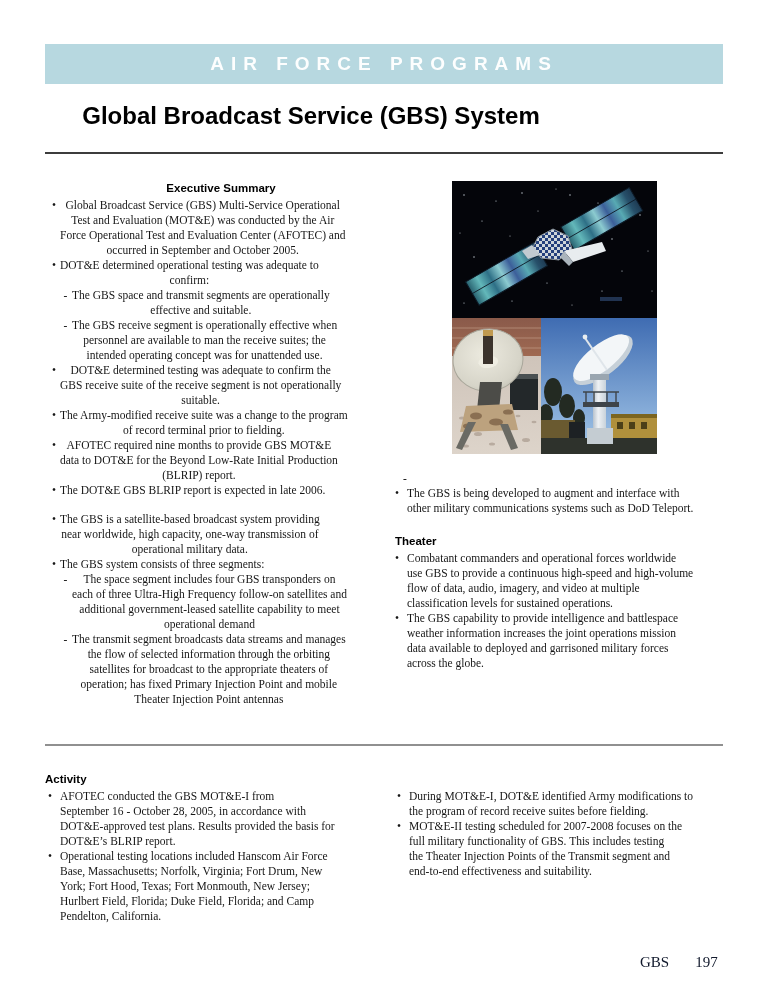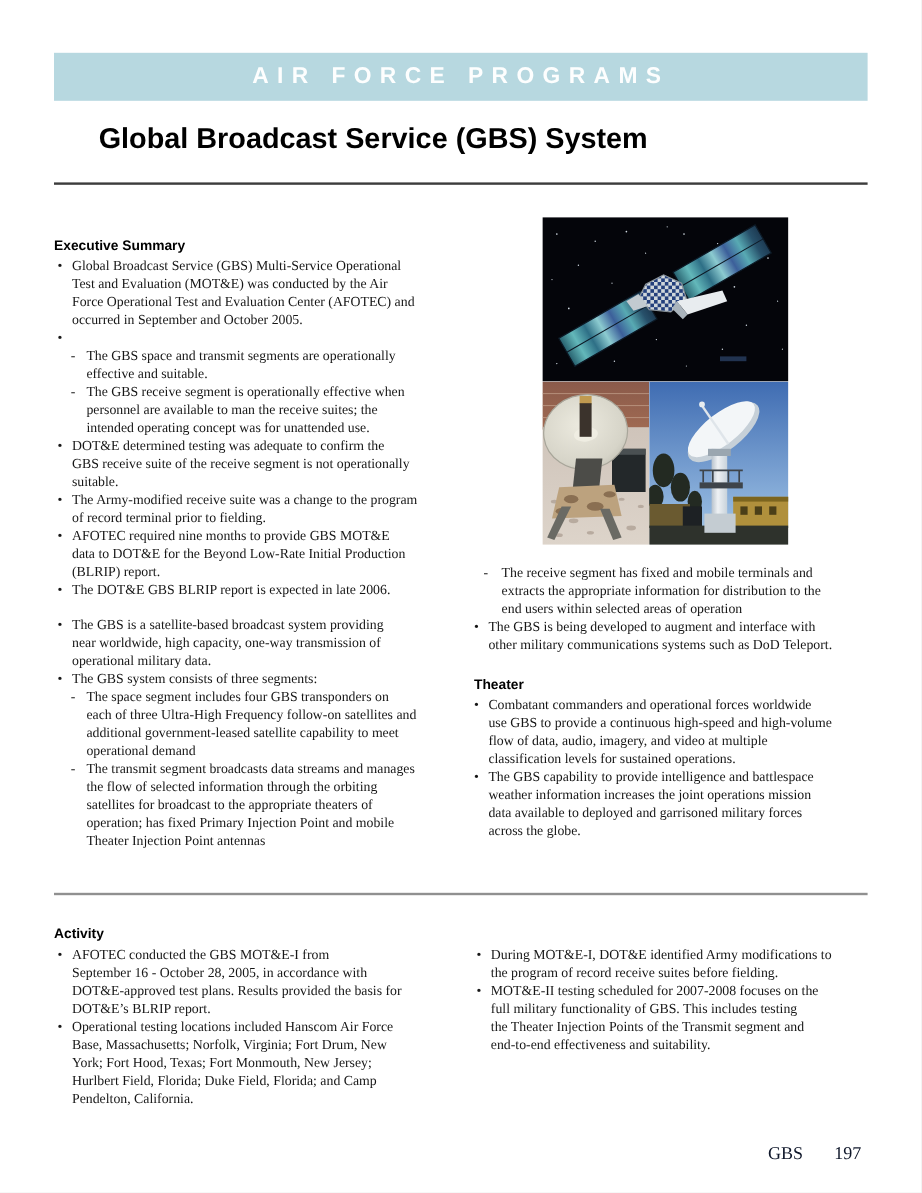--- a/index.html
+++ b/index.html
@@ -19,21 +19,21 @@
   .page-title {
     position:absolute; left:0; top:102px; width:622px; text-align:center;
     font-family:"Liberation Sans", sans-serif; font-weight:bold; font-size:24px;
     color:#000;
   }
   .rule { position:absolute; left:45px; width:678px; height:2px; }
   .rule-top { top:152px; background:#3c3c3c; }
   .rule-mid { top:744px; background:#909090; }
 
   .col { position:absolute; }
-  .col-left-top  { left:45px;  top:198px; width:352px; }
+  .col-left-top  { left:45px;  top:181px; width:352px;text-align:center; }
   .col-right-top { left:395px; top:181px; width:332px; }
 
   .section h3 {
     margin:0 0 3px 0; font-family:"Liberation Sans", sans-serif;
     font-weight:bold; font-size:11.5px; line-height:14px; color:#000;
   }
   .section { margin:0; }
   .section.gap { margin-top:14px; }
 
   .list { }
@@ -83,20 +83,22 @@
       <div class="list">
           <div class="li">
     <span class="marker">•</span>
     <span class="txt">Global Broadcast Service (GBS) Multi-Service Operational
 Test and Evaluation (MOT&amp;E) was conducted by the Air
 Force Operational Test and Evaluation Center (AFOTEC) and
 occurred in September and October 2005.</span>
   </div>
           <div class="li">
     <span class="marker">•</span>
+    <span class="txt">DOT&amp;E determined operational testing was adequate to
+confirm:</span>
   </div>
           <div class="li lvl1">
     <span class="marker">-</span>
     <span class="txt">The GBS space and transmit segments are operationally
 effective and suitable.</span>
   </div>
           <div class="li lvl1">
     <span class="marker">-</span>
     <span class="txt">The GBS receive segment is operationally effective when
 personnel are available to man the receive suites; the
@@ -318,23 +320,20 @@
           <rect x="28" y="104" width="16" height="24" fill="#1d2124"></rect>
           <rect x="0" y="120" width="116" height="16" fill="#2e322c"></rect>
           <rect x="46" y="110" width="26" height="16" fill="#c4ccd2"></rect>
         </svg>
       </div>
     </div>
 
     <div class="list continuation">
         <div class="li lvl1">
     <span class="marker">-</span>
-    <span class="txt">The receive segment has fixed and mobile terminals and
-extracts the appropriate information for distribution to the
-end users within selected areas of operation</span>
   </div>
         <div class="li">
     <span class="marker">•</span>
     <span class="txt">The GBS is being developed to augment and interface with
 other military communications systems such as DoD Teleport.</span>
   </div>
       </div>
 
     <div class="section mission-section">
       <h3>Theater</h3>

